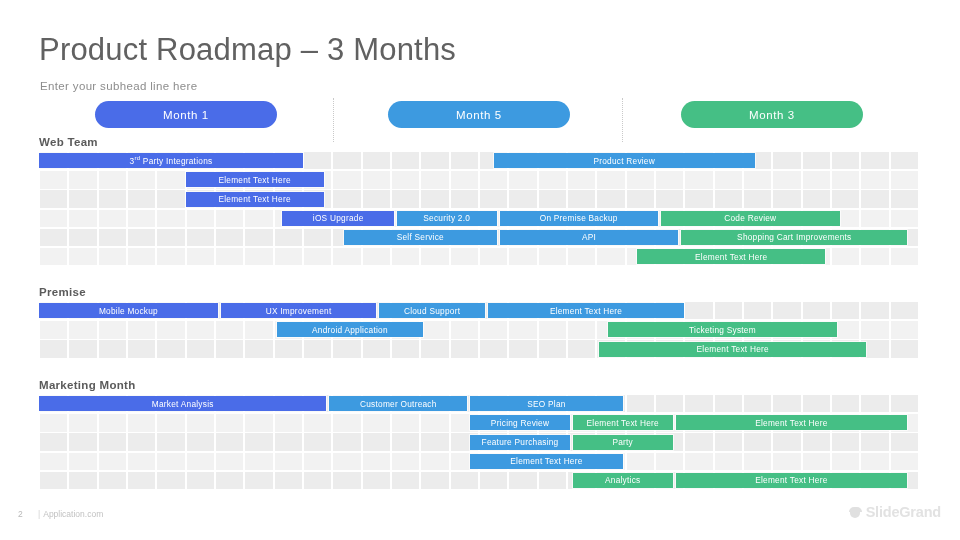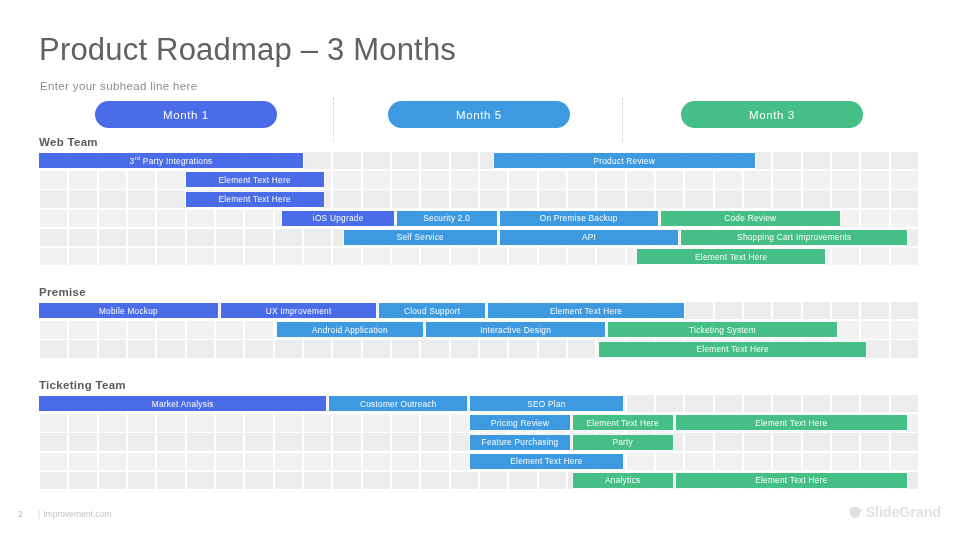--- a/index.html
+++ b/index.html
@@ -358,21 +358,20 @@
           <div class="cell alt" style="left: 616.9px; width: 27.5333px;"></div>
           <div class="cell alt" style="left: 646.233px; width: 27.5333px;"></div>
           <div class="cell alt" style="left: 675.567px; width: 27.5333px;"></div>
           <div class="cell alt" style="left: 704.9px; width: 27.5333px;"></div>
           <div class="cell alt" style="left: 734.233px; width: 27.5333px;"></div>
           <div class="cell alt" style="left: 763.567px; width: 27.5333px;"></div>
           <div class="cell alt" style="left: 792.9px; width: 27.5333px;"></div>
           <div class="cell alt" style="left: 822.233px; width: 27.5333px;"></div>
           <div class="cell alt" style="left: 851.567px; width: 27.5333px;"></div>
           <div class="bar" style="left: 237.6px; width: 146.667px; background: rgb(61, 154, 224);">Android Application</div>
-          <div class="bar" style="left: 387.2px; width: 178.933px; background: rgb(61, 154, 224);">Interactive Design</div>
           <div class="bar" style="left: 569.067px; width: 228.8px; background: rgb(69, 191, 133);">Ticketing System</div>
         </div>
         <div class="grow">
           <div class="cell" style="left: 0.9px; width: 27.5333px;"></div>
           <div class="cell" style="left: 30.2333px; width: 27.5333px;"></div>
           <div class="cell" style="left: 59.5667px; width: 27.5333px;"></div>
           <div class="cell" style="left: 88.9px; width: 27.5333px;"></div>
           <div class="cell" style="left: 118.233px; width: 27.5333px;"></div>
           <div class="cell" style="left: 147.567px; width: 27.5333px;"></div>
           <div class="cell" style="left: 176.9px; width: 27.5333px;"></div>
@@ -395,21 +394,21 @@
           <div class="cell" style="left: 675.567px; width: 27.5333px;"></div>
           <div class="cell" style="left: 704.9px; width: 27.5333px;"></div>
           <div class="cell" style="left: 734.233px; width: 27.5333px;"></div>
           <div class="cell" style="left: 763.567px; width: 27.5333px;"></div>
           <div class="cell" style="left: 792.9px; width: 27.5333px;"></div>
           <div class="cell" style="left: 822.233px; width: 27.5333px;"></div>
           <div class="cell" style="left: 851.567px; width: 27.5333px;"></div>
           <div class="bar" style="left: 560.267px; width: 266.933px; background: rgb(69, 191, 133);">Element Text Here</div>
         </div>
       </div>
-      <div class="sec-label" style="top: 379px;">Ticketing Team</div>
+      <div class="sec-label" style="top: 379px;">Marketing Month</div>
       <div class="grid" style="top: 395px;">
         <div class="grow">
           <div class="cell" style="left: 0.9px; width: 27.5333px;"></div>
           <div class="cell" style="left: 30.2333px; width: 27.5333px;"></div>
           <div class="cell" style="left: 59.5667px; width: 27.5333px;"></div>
           <div class="cell" style="left: 88.9px; width: 27.5333px;"></div>
           <div class="cell" style="left: 118.233px; width: 27.5333px;"></div>
           <div class="cell" style="left: 147.567px; width: 27.5333px;"></div>
           <div class="cell" style="left: 176.9px; width: 27.5333px;"></div>
           <div class="cell" style="left: 206.233px; width: 27.5333px;"></div>
@@ -573,21 +572,21 @@
           <div class="cell" style="left: 822.233px; width: 27.5333px;"></div>
           <div class="cell" style="left: 851.567px; width: 27.5333px;"></div>
           <div class="bar" style="left: 533.867px; width: 99.7333px; background: rgb(69, 191, 133);">Analytics</div>
           <div class="bar" style="left: 636.533px; width: 231.733px; background: rgb(69, 191, 133);">Element Text Here</div>
         </div>
       </div>
     </div>
 
   <div class="f-num">2</div>
   <div class="f-txt">
-    <span class="sep">|</span><span>Improvement.com</span>
+    <span class="sep">|</span><span>Application.com</span>
   </div>
   <div class="brand">
     <span class="brand-mark">
         <i class="bm-top"></i>
         <i class="bm-bot"></i>
       </span>
     <span class="brand-name">SlideGrand</span>
   </div>
 
 </div>

